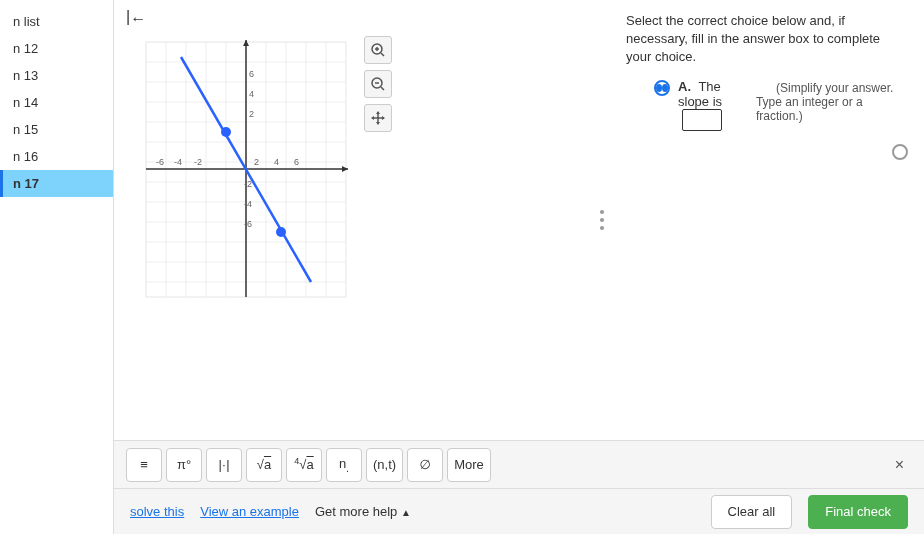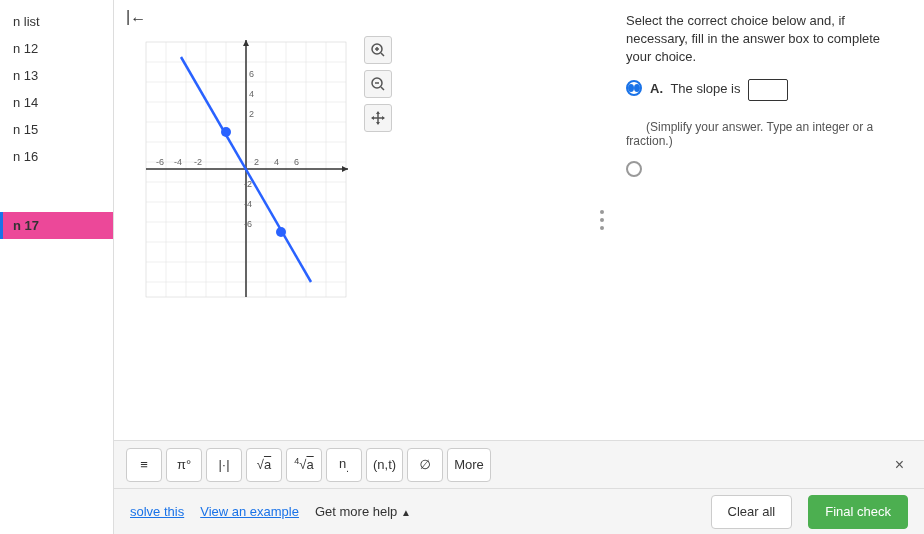--- a/index.html
+++ b/index.html
@@ -31,24 +31,23 @@
 
     .sidebar-item {
       padding: 6px 10px;
       font-size: 13px;
       color: #333;
       cursor: pointer;
       border-left: 3px solid transparent;
     }
 
     .sidebar-item.active {
-      background: #ec4899;
+      background: #7dd3fc;
       border-left: 3px solid #1a73e8;
       font-weight: bold;
-      margin-top: 42px;
     }
 
     
     .content-area {
       flex: 1;
       display: flex;
       flex-direction: column;
       overflow: hidden;
     }
 
@@ -129,20 +128,21 @@
       background: #999;
     }
 
     
     .answer-section {
       flex: 1;
       padding: 12px 16px;
       display: flex;
       flex-direction: column;
       gap: 12px;
+      align-items: flex-end;
     }
 
     .instruction-text {
       font-size: 13px;
       color: #333;
       line-height: 1.4;
     }
 
     .choice-row {
       display: flex;
@@ -412,21 +412,21 @@
 
       <div class="divider-dots">
         <div class="dot"></div>
         <div class="dot"></div>
         <div class="dot"></div>
       </div>
 
       <div class="answer-section">
         <div class="instruction-text">Select the correct choice below and, if necessary, fill in the answer box to complete your choice.</div>
 
-        <div style="display:flex; flex-direction:column; gap:17px;">
+        <div style="display:flex; flex-direction:row; gap:17px;margin-left:28px;">
           <div class="choice-row">
             <div class="radio-btn selected" style="background: rgb(255, 255, 255); border: 2px solid rgb(26, 115, 232);">
                 <div style="width: 8px; height: 8px; border-radius: 50%; background: rgb(26, 115, 232);"></div>
               </div>
             <div>
               <span class="choice-label">A.</span>
               <span>The slope is</span>
               <span class="answer-input">&nbsp;</span>
             </div>
           </div>

